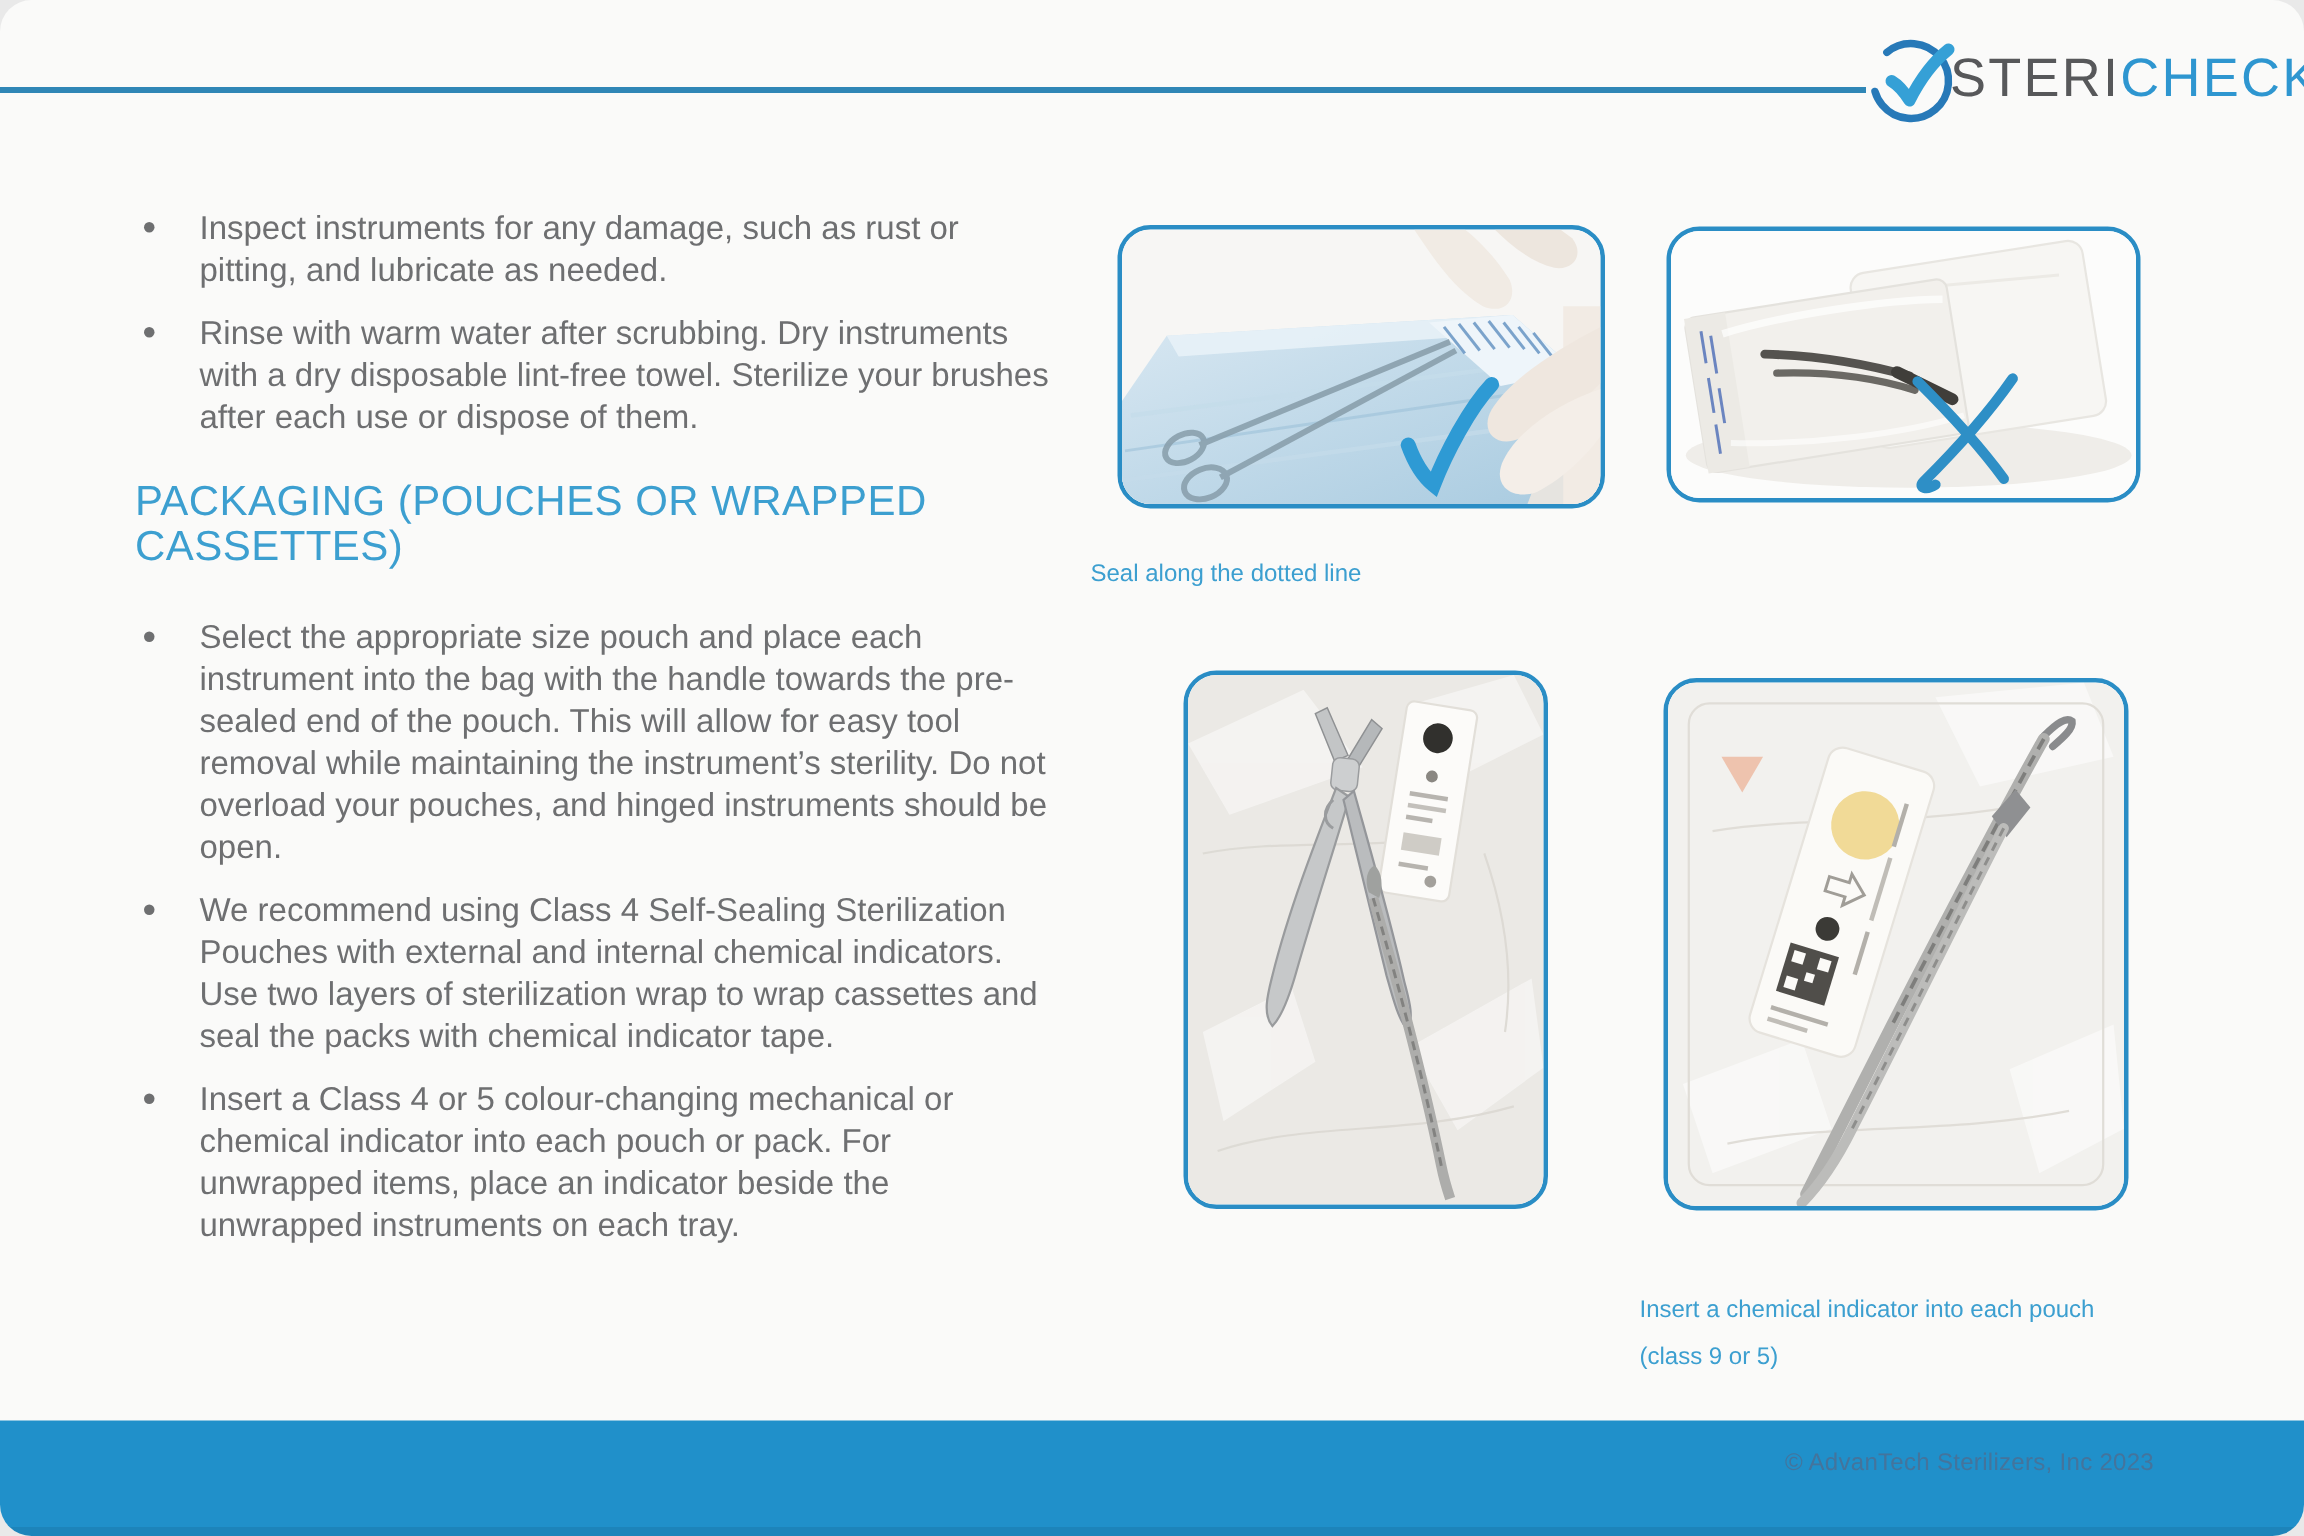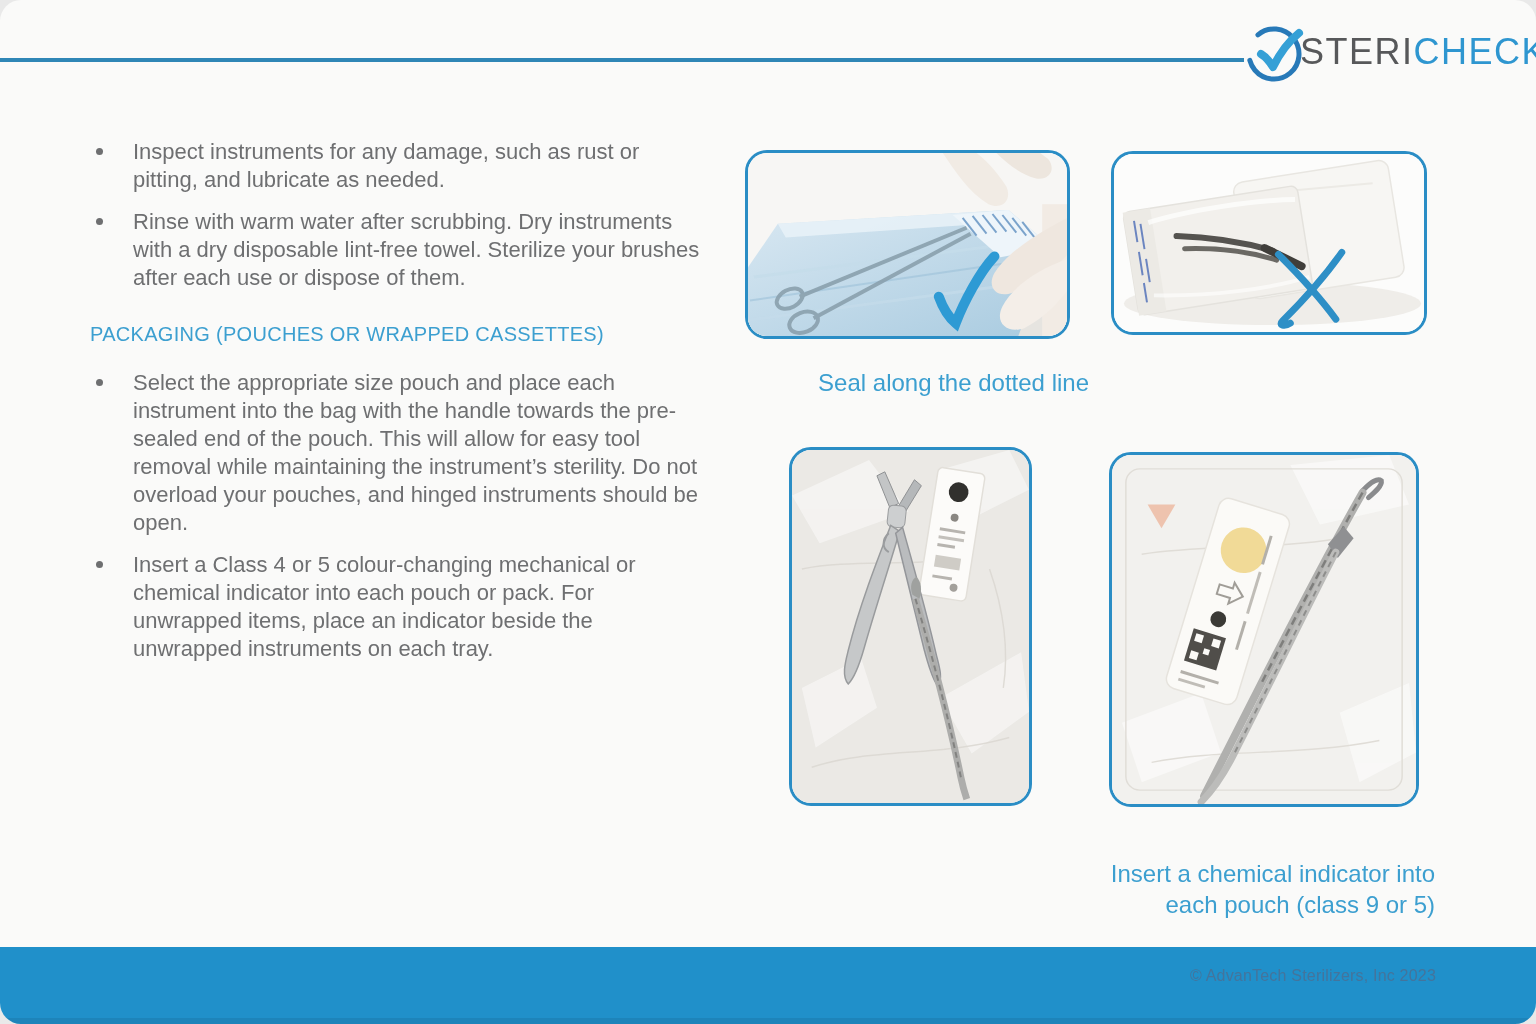--- a/index.html
+++ b/index.html
@@ -13,29 +13,29 @@
   .logo{position:absolute;left:1244px;top:20px;display:flex;align-items:center;}
   .logo-icon{width:64px;height:64px;flex:0 0 auto;}
   .logo-word{font-size:36px;letter-spacing:1.5px;margin-left:-8px;white-space:nowrap;}
   .logo-steri{color:#57585a;}
   .logo-check{color:#2e96d0;}
   
   .left-col{position:absolute;left:90px;top:138px;width:612px;}
   .bullet-item{position:relative;padding-left:43px;font-size:22px;line-height:28px;}
   .bullet-item + .bullet-item{margin-top:14px;}
   .bullet-dot{position:absolute;left:6px;top:10px;width:7px;height:7px;border-radius:50%;background:#6e6f71;}
-  .section-heading{font-size:20px;line-height:30px;color:#3c9fd0;letter-spacing:0.3px;margin:27px 0 20px 0;font-weight:400;}
+  .section-heading{font-size:28px;line-height:30px;color:#3c9fd0;letter-spacing:0.3px;margin:27px 0 32px 0;font-weight:400;}
   
   .fig-frame{position:absolute;box-sizing:border-box;border:3px solid #2a8dc5;border-radius:22px;overflow:hidden;background:#fff;}
   .fig-frame svg{display:block;width:100%;height:100%;}
   #fig1{left:745px;top:150px;width:325px;height:189px;}
   #fig2{left:1111px;top:151px;width:316px;height:184px;}
   #fig3{left:789px;top:447px;width:243px;height:359px;}
   #fig4{left:1109px;top:452px;width:310px;height:355px;}
-  .fig-caption{position:absolute;text-align:right;color:#3c9fd0;font-size:24px;line-height:31px;}
+  .fig-caption{position:absolute;text-align:left;color:#3c9fd0;font-size:16px;line-height:31px;}
   #cap1{left:727px;top:367px;width:362px;}
   #cap2{left:1088px;top:364px;width:362px;}
   #cap3{left:780px;top:858px;width:260px;}
   #cap4{left:1093px;top:858px;width:342px;}
   
   .footer-bar{
     position:absolute;left:0;bottom:0;width:100%;height:77px;background:#2090ca;
     box-shadow:inset 0 -6px 0 rgba(0,0,0,0.08);
   }
   .footer-text{
@@ -65,20 +65,24 @@
     <div class="bullet-item">
       <span class="bullet-dot"></span>
       <span>Rinse with warm water after scrubbing. Dry instruments with a dry disposable lint-free towel. Sterilize your brushes after each use or dispose of them.</span>
     </div>
 
     <div class="section-heading">PACKAGING (POUCHES OR WRAPPED CASSETTES)</div>
 
     <div class="bullet-item">
       <span class="bullet-dot"></span>
       <span>Select the appropriate size pouch and place each instrument into the bag with the handle towards the pre-sealed end of the pouch. This will allow for easy tool removal while maintaining the instrument’s sterility. Do not overload your pouches, and hinged instruments should be open.</span>
+    </div>
+    <div class="bullet-item">
+      <span class="bullet-dot"></span>
+      <span>We recommend using Class 4 Self-Sealing Sterilization Pouches with external and internal chemical indicators.  Use two layers of sterilization wrap to wrap cassettes and seal the packs with chemical indicator tape.</span>
     </div>
     <div class="bullet-item">
       <span class="bullet-dot"></span>
       <span>Insert a Class 4 or 5 colour-changing mechanical or chemical indicator into each pouch or pack. For unwrapped items, place an indicator beside the unwrapped instruments on each tray.</span>
     </div>
   </div>
 
   <div class="fig-frame" id="fig1">
     <svg viewBox="0 0 321 186" preserveAspectRatio="none">
       <defs>

